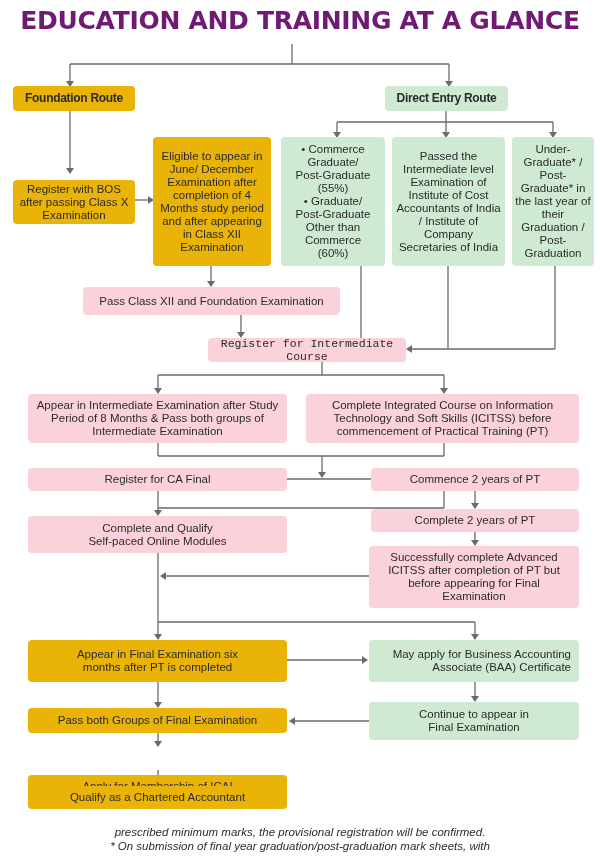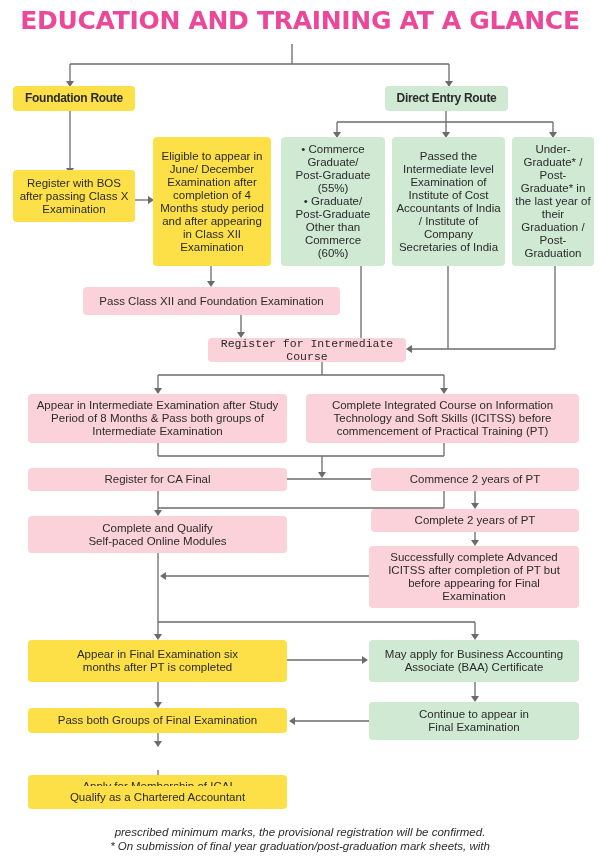--- a/index.html
+++ b/index.html
@@ -1,24 +1,24 @@
 <!DOCTYPE html>
 <html><head>
 <meta charset="utf-8">
 <style>
   html, body { margin:0; padding:0; background:#ffffff; }
   body { width:600px; height:860px; position:relative; overflow:hidden;
          font-family:"Liberation Sans", "DejaVu Sans", sans-serif; color:#2b2b2b; }
   .title { position:absolute; left:0; top:6px; width:600px; text-align:center;
            font-family:"DejaVu Sans", sans-serif; font-weight:bold; font-size:25px;
-           letter-spacing:-0.3px; color:#ec4899; }
+           letter-spacing:-0.3px; color:#701a75; }
   .box { position:absolute; box-sizing:border-box; border-radius:4px;
          display:flex; align-items:center; justify-content:center; text-align:center;
          font-size:11.5px; line-height:13px; padding:2px 6px; color:#2b2b2b; }
-  .purple { background:#fde047; }
+  .purple { background:#eab308; }
   .green  { background:#cfe9d3; }
   .pink   { background:#fcd2da; }
   .route { font-weight:bold; font-size:12px; letter-spacing:-0.3px; }
   .footnote { position:absolute; left:0; top:825px; width:600px; text-align:center;
               font-style:italic; font-size:11.5px; line-height:14px; color:#2b2b2b; }
   svg.lines { position:absolute; left:0; top:0; }
   svg.lines line, svg.lines polyline { stroke:#6b6b6b; stroke-width:1.3; fill:none; }
   svg.lines polygon { fill:#6b6b6b; }
 </style>
 </head>
@@ -112,21 +112,21 @@
   <line x1="158" y1="732" x2="158" y2="743"></line>
   <polygon points="154,741 162,741 158,747"></polygon>
 
   <line x1="158" y1="770" x2="158" y2="782"></line>
   <polygon points="154,780 162,780 158,786"></polygon>
 </svg>
 
 <div class="box purple route" style="left:13px;top:86px;width:122px;height:25px;">Foundation Route</div>
 <div class="box green route" style="left:385px;top:86px;width:123px;height:25px;">Direct Entry Route</div>
 
-<div class="box purple" style="left:13px;top:170px;width:122px;height:52px;padding:2px 4px;">Register with BOS after passing Class X Examination</div>
+<div class="box purple" style="left:13px;top:180px;width:122px;height:44px;padding:2px 4px;">Register with BOS after passing Class X Examination</div>
 <div class="box purple" style="left:153px;top:137px;width:118px;height:129px;padding:2px 4px;">Eligible to appear in June/ December Examination after completion of 4 Months study period and after appearing in Class XII Examination</div>
 
 <div class="box green" style="left:281px;top:137px;width:104px;height:129px;flex-direction:column;padding:2px 13px;">
   <div>• Commerce Graduate/ Post-Graduate (55%)</div>
   <div>• Graduate/ Post-Graduate Other than Commerce (60%)</div>
 </div>
 <div class="box green" style="left:392px;top:137px;width:113px;height:129px;padding:2px 3px;">Passed the Intermediate level Examination of Institute of Cost Accountants of India / Institute of Company Secretaries of India</div>
 <div class="box green" style="left:512px;top:137px;width:82px;height:129px;padding:2px 3px;">Under-Graduate* / Post-Graduate* in the last year of their Graduation / Post-Graduation</div>
 
 <div class="box pink" style="left:83px;top:287px;width:257px;height:28px;">Pass Class XII and Foundation Examination</div>
@@ -140,21 +140,21 @@
 <div class="box pink" style="left:371px;top:468px;width:208px;height:23px;">Commence 2 years of PT</div>
 
 <div class="box pink" style="left:28px;top:516px;width:259px;height:37px;flex-direction:column;">
   <div>Complete and Qualify</div>
   <div>Self-paced Online Modules</div>
 </div>
 <div class="box pink" style="left:371px;top:509px;width:208px;height:23px;">Complete 2 years of PT</div>
 <div class="box pink" style="left:369px;top:546px;width:210px;height:62px;padding:2px 8px;">Successfully complete Advanced ICITSS after completion of PT but before appearing for Final Examination</div>
 
 <div class="box purple" style="left:28px;top:640px;width:259px;height:42px;padding:2px 30px;">Appear in Final Examination six months after PT is completed</div>
-<div class="box green" style="left:369px;top:640px;width:210px;height:42px;padding:2px 8px;">May apply for Business Accounting Associate (BAA) Certificate</div>
+<div class="box green" style="left:369px;top:640px;width:210px;height:42px;padding:2px 8px;text-align:right;">May apply for Business Accounting Associate (BAA) Certificate</div>
 
 <div class="box purple" style="left:28px;top:708px;width:259px;height:25px;">Pass both Groups of Final Examination</div>
 <div class="box green" style="left:369px;top:702px;width:210px;height:38px;flex-direction:column;">
   <div>Continue to appear in</div>
   <div>Final Examination</div>
 </div>
 
 <div class="box purple" style="left:28px;top:747px;width:259px;height:23px;margin-top:28px;">Apply for Membership of ICAI</div>
 <div class="box purple" style="left:28px;top:786px;width:259px;height:23px;">Qualify as a Chartered Accountant</div>
 

